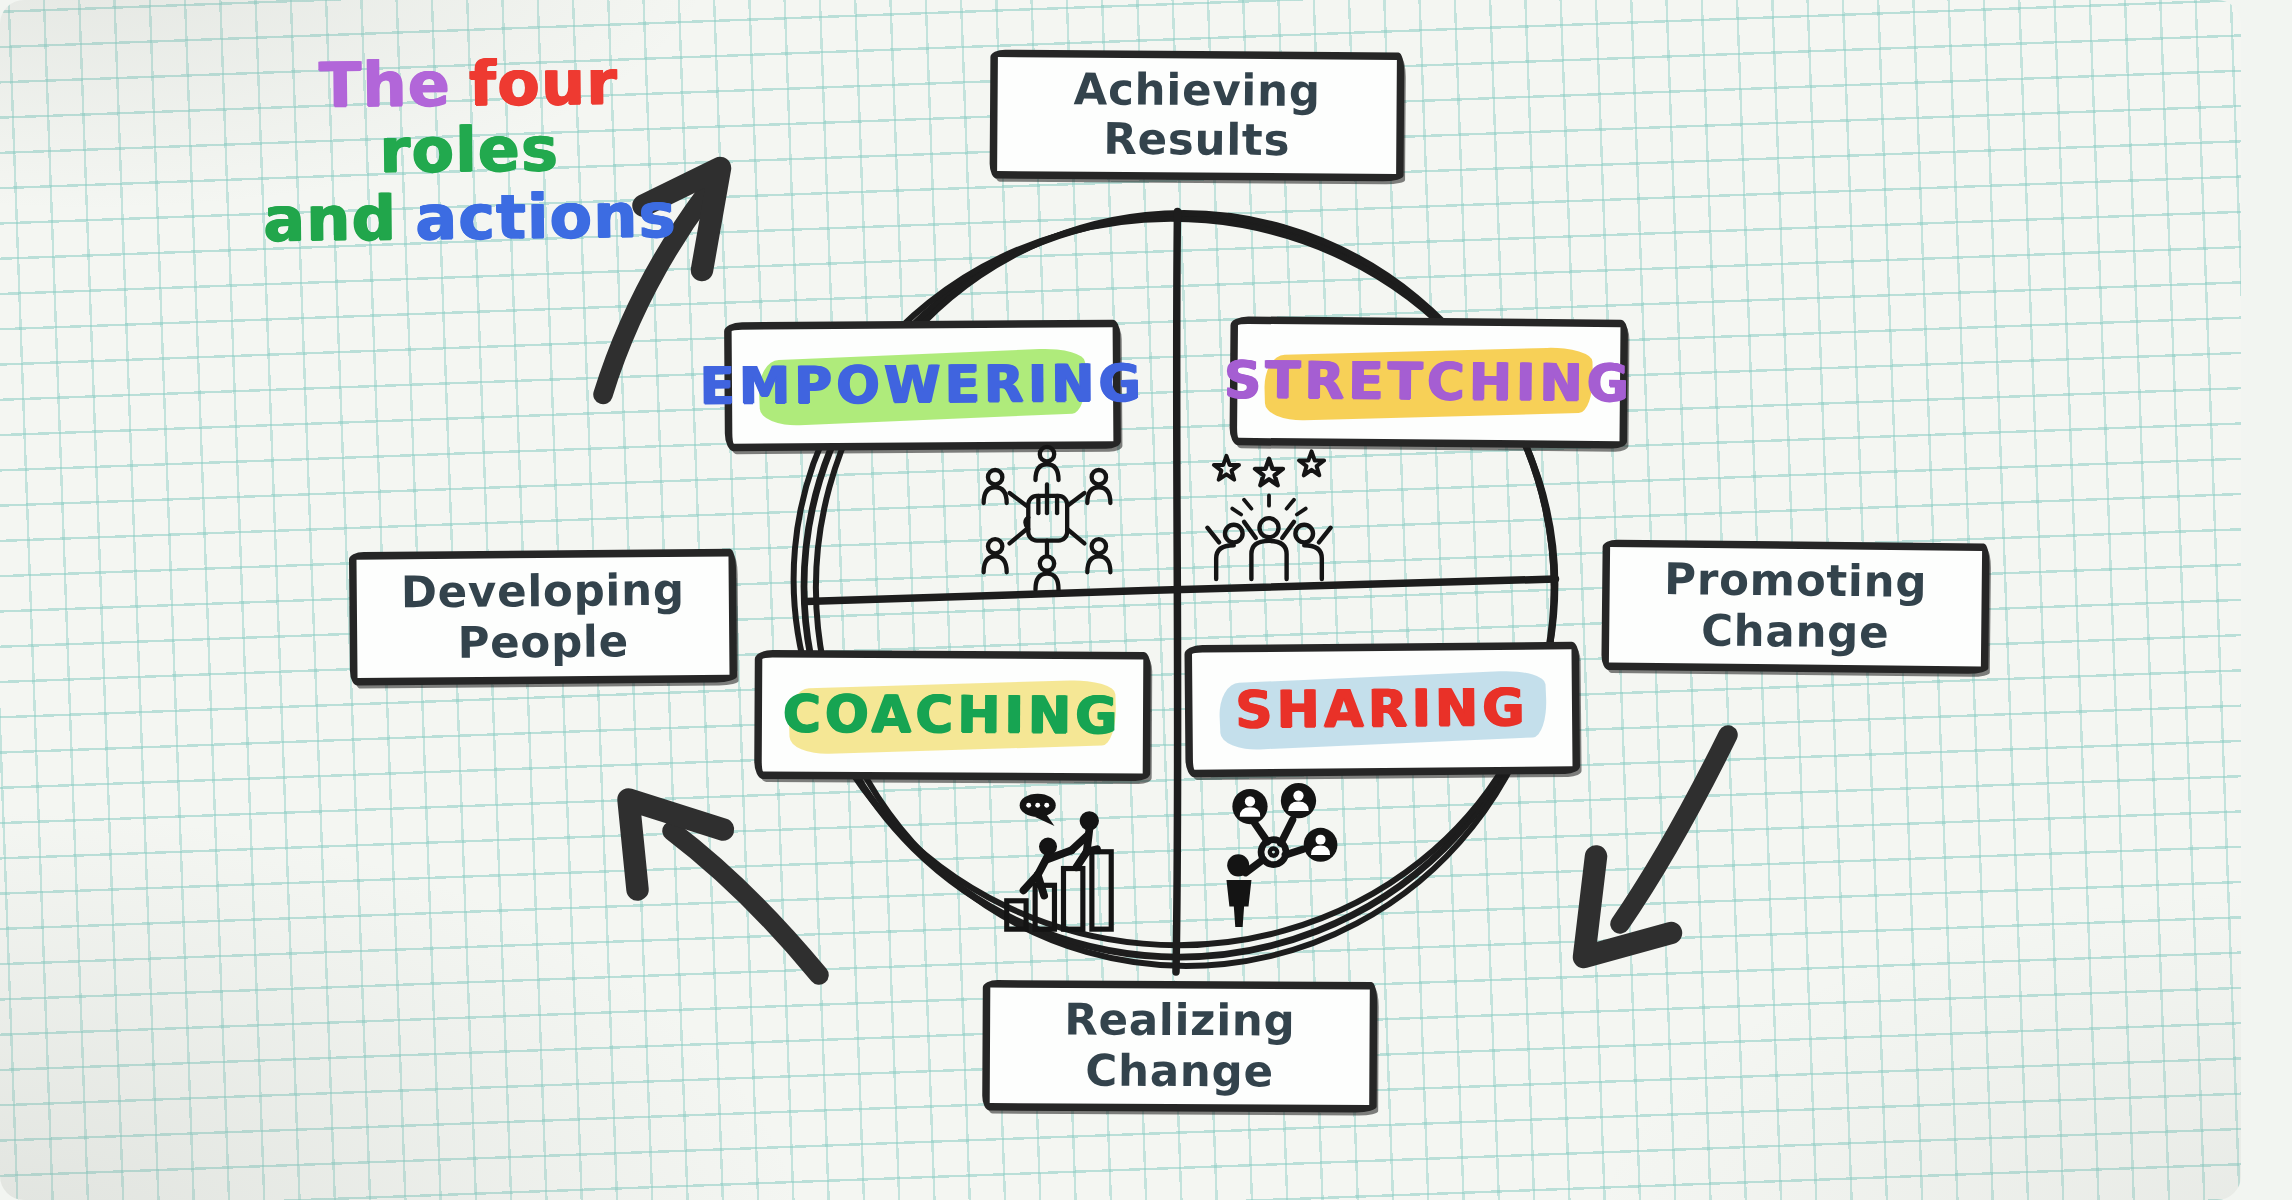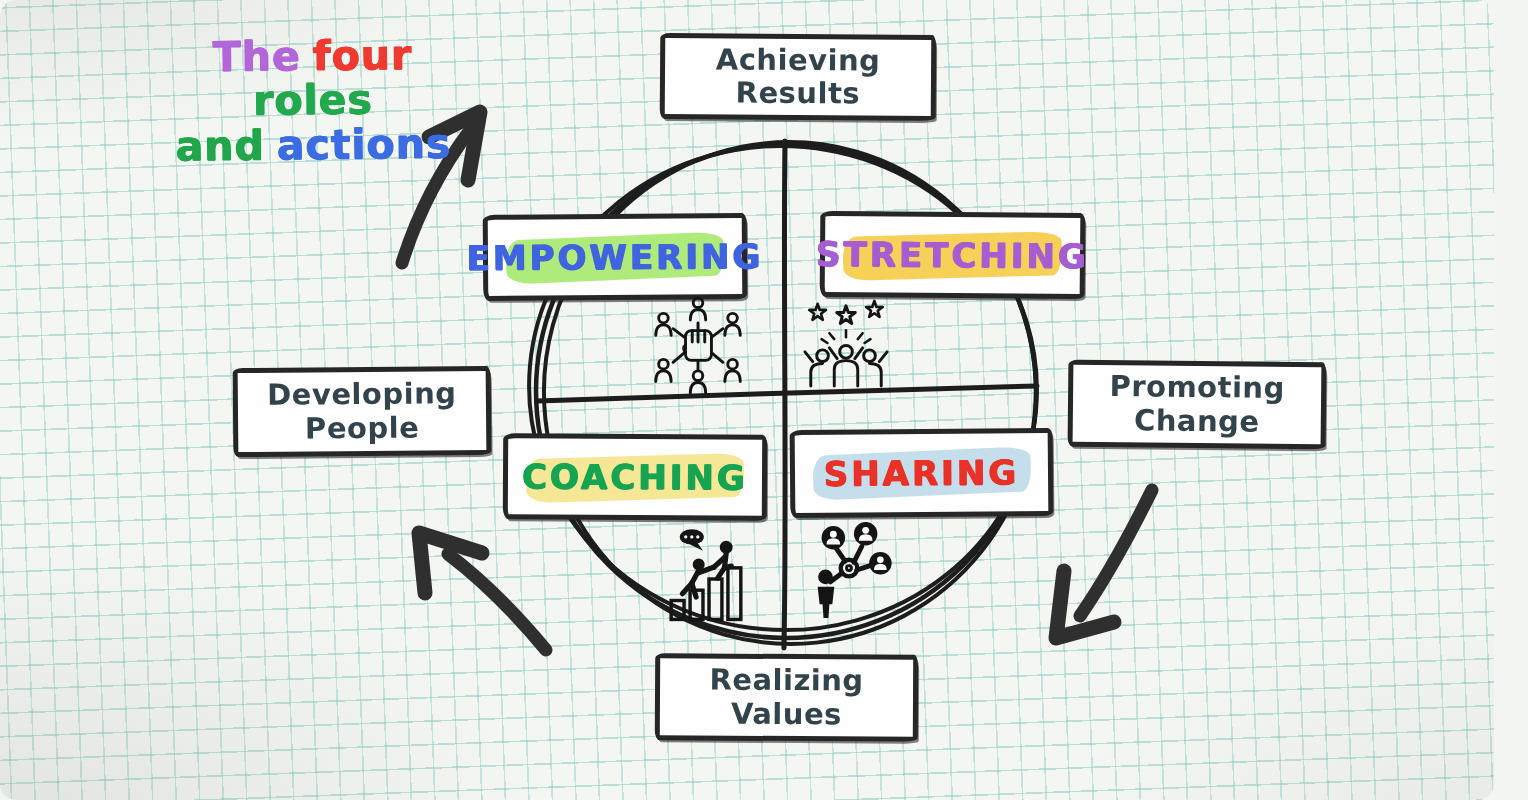--- a/index.html
+++ b/index.html
@@ -103,21 +103,21 @@
   <div class="hbox rolebox" id="box-achieving">
     <span>Achieving Results</span>
   </div>
   <div class="hbox rolebox" id="box-developing">
     <span>Developing People</span>
   </div>
   <div class="hbox rolebox" id="box-promoting">
     <span>Promoting Change</span>
   </div>
   <div class="hbox rolebox" id="box-realizing">
-    <span>Realizing Values</span>
+    <span>Realizing Change</span>
   </div>
 
   <div class="hbox actionbox" id="box-empowering">
     <span class="hl" style="background-color: rgb(166, 233, 109);"></span>
     <span class="al" style="color: rgb(64, 100, 223);">EMPOWERING</span>
   </div>
   <div class="hbox actionbox" id="box-stretching">
     <span class="hl" style="background-color: rgb(246, 203, 69);"></span>
     <span class="al" style="color: rgb(165, 94, 210);">STRETCHING</span>
   </div>

